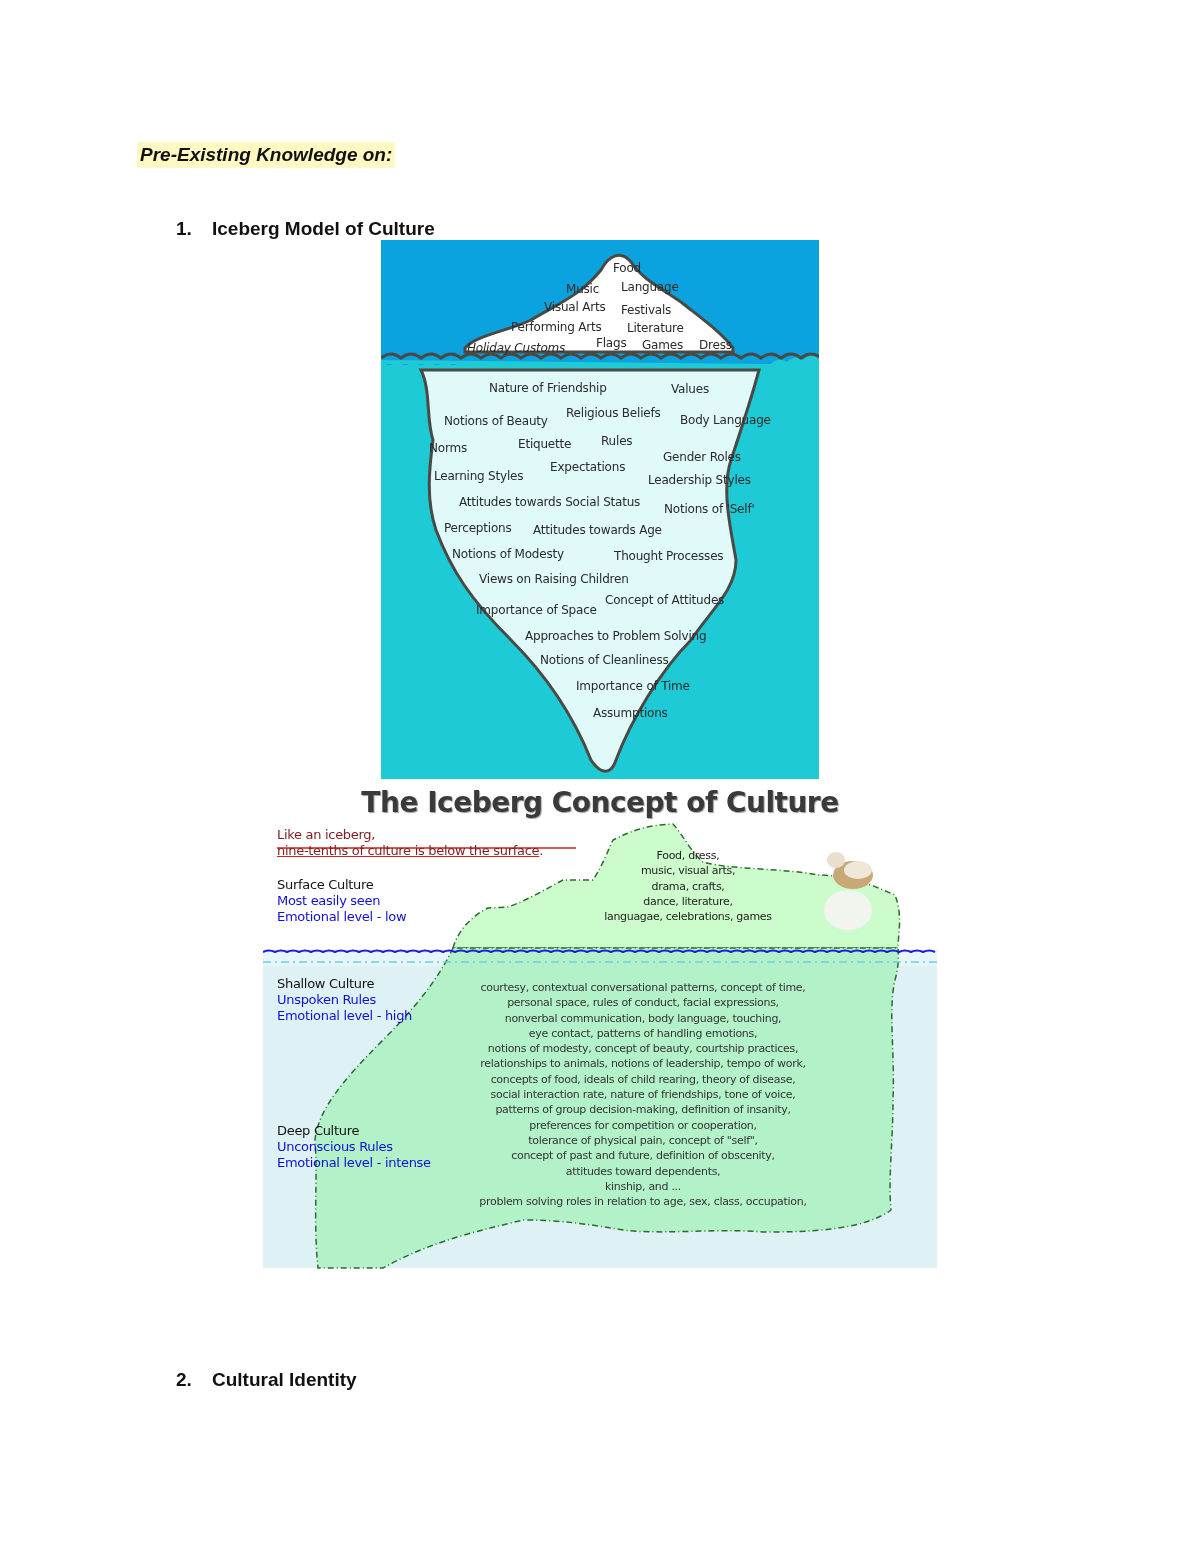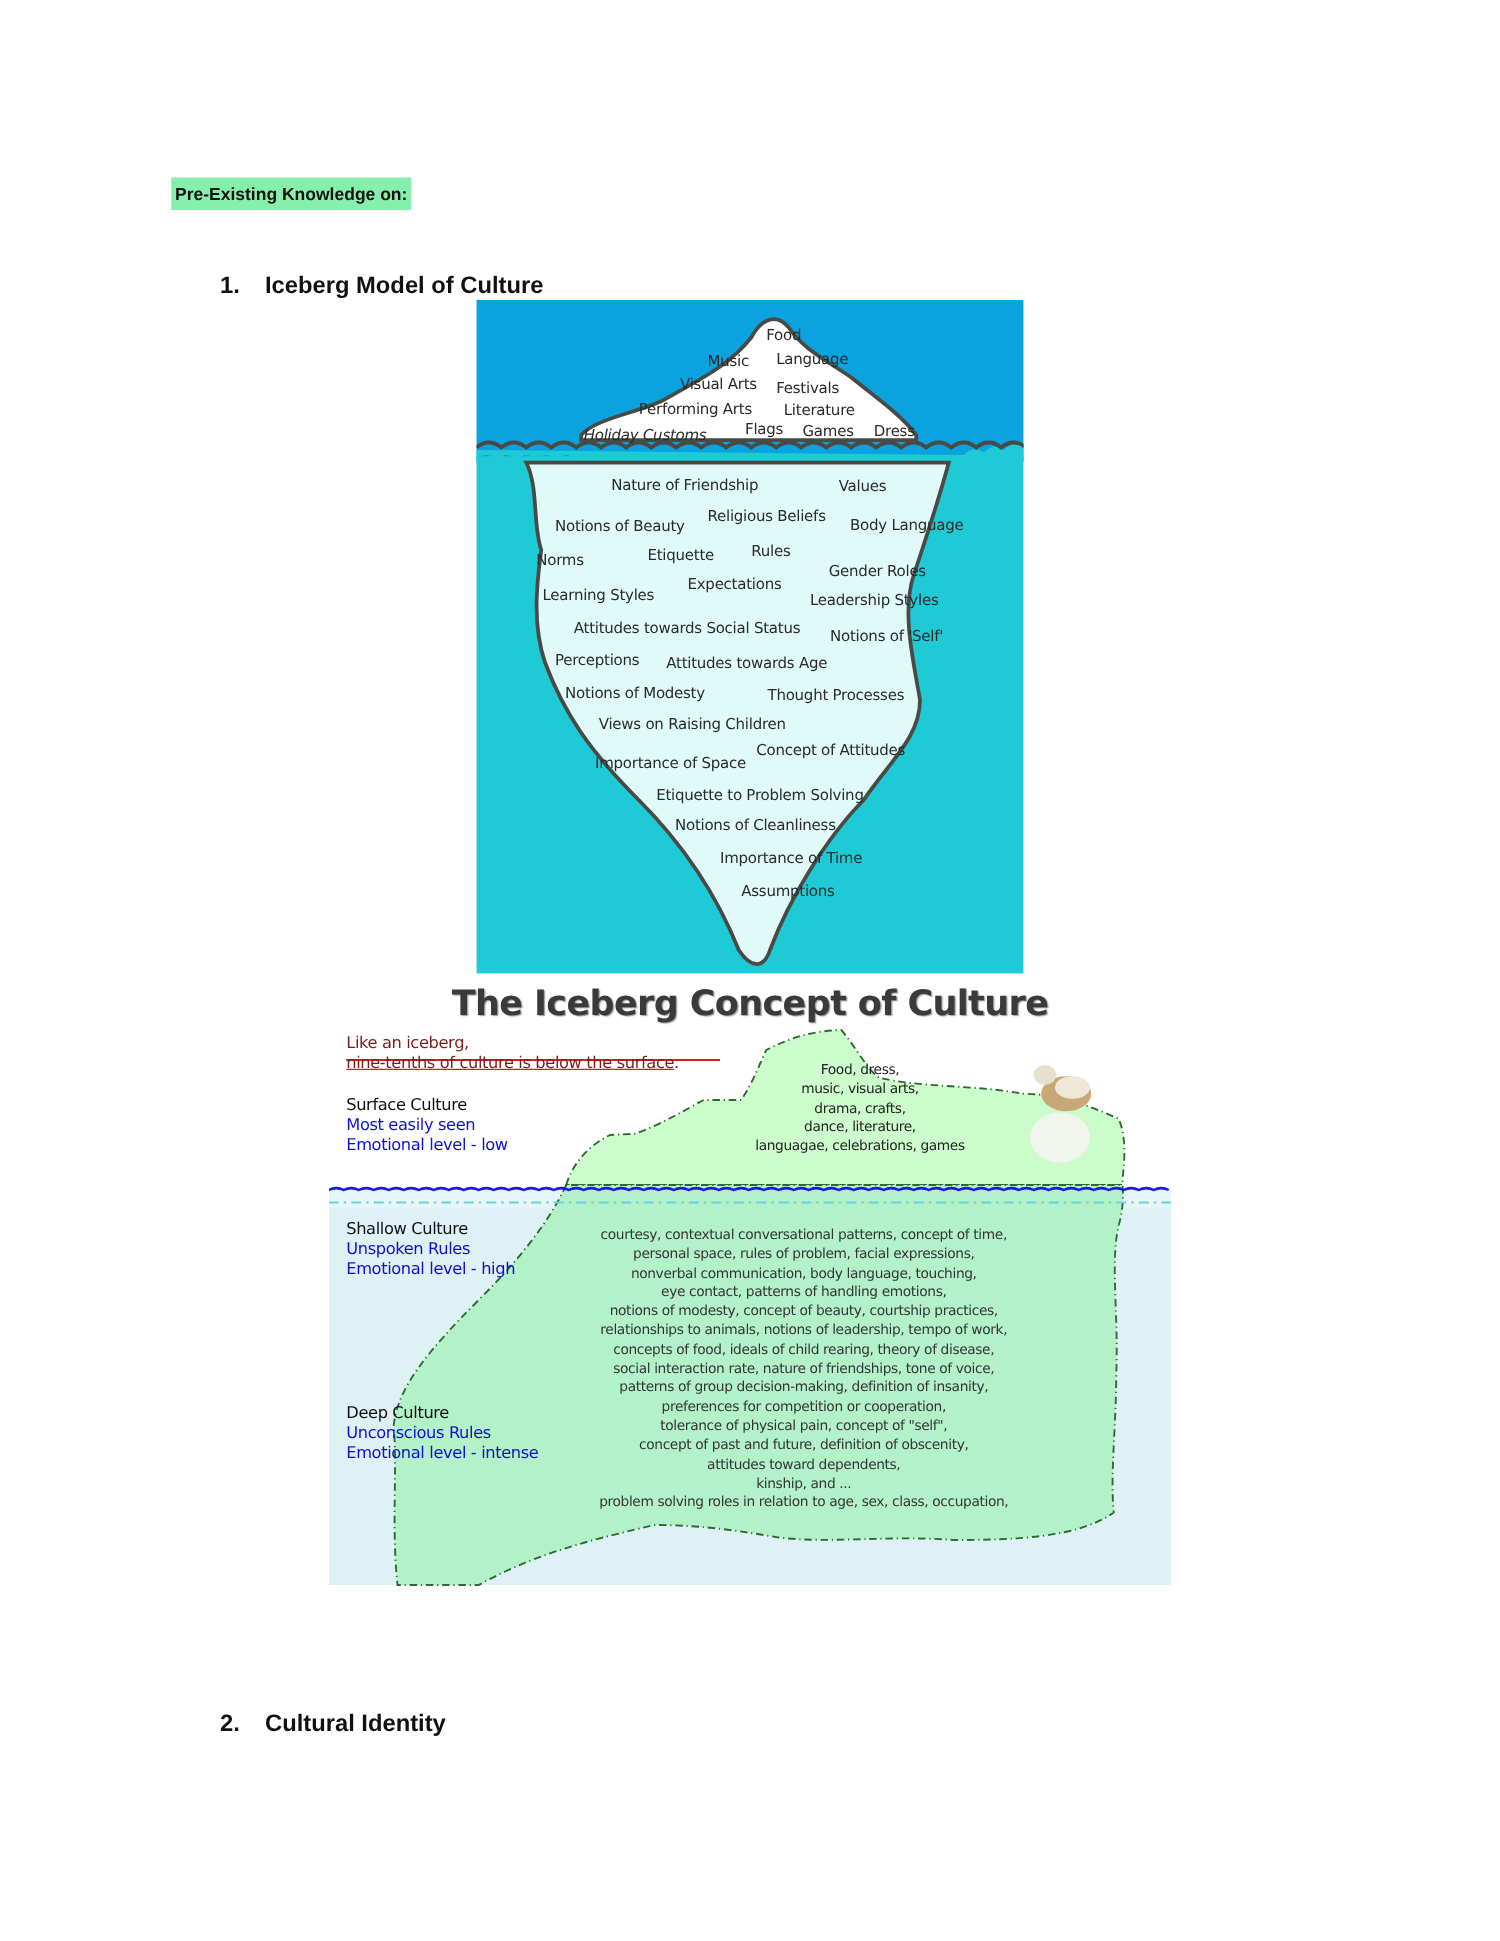--- a/index.html
+++ b/index.html
@@ -1,17 +1,17 @@
 <!DOCTYPE html>
 <html><head>
 <meta charset="utf-8">
 <style>
   html, body { margin:0; padding:0; background:#ffffff; }
   body { width:1200px; height:1553px; position:relative; overflow:hidden; font-family:"Liberation Sans", sans-serif; }
-  .heading-hl { position:absolute; left:137px; top:142px; height:26px; padding:0 3px; background:#86efac; font-weight:bold; font-size:14px; line-height:26px; color:#111; }
+  .heading-hl { position:absolute; left:137px; top:142px; height:26px; padding:0 3px; background:#fef9c3; font-weight:bold; font-size:19px; line-height:26px; color:#111;font-style:italic; }
   .list-item { position:absolute; font-weight:bold; font-size:19px; color:#111; }
   .list-num { display:inline-block; width:36px; }
   .fig1 { position:absolute; left:381px; top:240px; width:438px; height:539px; overflow:hidden; }
   .fig1 svg { position:absolute; left:0; top:0; }
   .w { position:absolute; font-family:"DejaVu Sans", sans-serif; font-size:12px; color:#2a2a2a; white-space:nowrap; letter-spacing:-0.2px; }
   .fig2 { position:absolute; left:263px; top:780px; width:674px; height:490px; overflow:hidden; }
   .fig2 svg { position:absolute; left:0; top:0; }
   .f2title { position:absolute; left:0; top:6px; width:674px; text-align:center; font-family:"DejaVu Sans", sans-serif; font-weight:bold; font-size:28px; color:#3a3a3a; letter-spacing:-0.5px; text-shadow:1px 1px 1px #999; }
   .side { position:absolute; left:14px; font-family:"DejaVu Sans", sans-serif; font-size:13px; line-height:16px; letter-spacing:-0.3px; white-space:nowrap; }
   .side .blk { color:#111; }
@@ -66,21 +66,21 @@
   <span class="w" style="left:267px; top:233px;">Leadership Styles</span>
   <span class="w" style="left:78px; top:255px;">Attitudes towards Social Status</span>
   <span class="w" style="left:283px; top:262px;">Notions of 'Self'</span>
   <span class="w" style="left:63px; top:281px;">Perceptions</span>
   <span class="w" style="left:152px; top:283px;">Attitudes towards Age</span>
   <span class="w" style="left:71px; top:307px;">Notions of Modesty</span>
   <span class="w" style="left:233px; top:309px;">Thought Processes</span>
   <span class="w" style="left:98px; top:332px;">Views on Raising Children</span>
   <span class="w" style="left:224px; top:353px;">Concept of Attitudes</span>
   <span class="w" style="left:95px; top:363px;">Importance of Space</span>
-  <span class="w" style="left:144px; top:389px;">Etiquette to Problem Solving</span>
+  <span class="w" style="left:144px; top:389px;">Approaches to Problem Solving</span>
   <span class="w" style="left:159px; top:413px;">Notions of Cleanliness</span>
   <span class="w" style="left:195px; top:439px;">Importance of Time</span>
   <span class="w" style="left:212px; top:466px;">Assumptions</span>
 </div>
 
 <div class="fig2">
   <svg width="674" height="490" viewBox="0 0 674 490">
     <rect x="0" y="176" width="674" height="312" fill="#def2f5"></rect>
     <rect x="0" y="170" width="674" height="16" fill="#e6f6fb"></rect>
     <path d="M190,168 C195,150 210,135 225,128 L245,127 C265,120 285,108 300,100 L330,100 C340,85 345,70 350,60 C370,50 385,45 410,44 C420,55 430,75 440,82 C470,90 520,88 555,95 C590,95 620,110 632,115 C640,135 635,155 635,168 Z" fill="#ccfccc" stroke="#2d6a2d" stroke-width="1.5" stroke-dasharray="6,3,1,3"></path>
@@ -123,21 +123,21 @@
     <svg width="60" height="92" viewBox="0 0 60 92">
       <ellipse cx="30" cy="70" rx="24" ry="20" fill="#f2f4ee"></ellipse>
       <ellipse cx="35" cy="35" rx="20" ry="14" fill="#c9a878"></ellipse>
       <ellipse cx="18" cy="20" rx="9" ry="8" fill="#e8e0cc"></ellipse>
       <ellipse cx="40" cy="30" rx="14" ry="9" fill="#efe8d8"></ellipse>
     </svg>
   </div>
 
   <div class="center-text" style="left:120px; top:200px; width:520px;">
     <div>courtesy, contextual conversational patterns, concept of time,</div>
-    <div>personal space, rules of problem, facial expressions,</div>
+    <div>personal space, rules of conduct, facial expressions,</div>
     <div>nonverbal communication, body language, touching,</div>
     <div>eye contact, patterns of handling emotions,</div>
     <div>notions of modesty, concept of beauty, courtship practices,</div>
     <div>relationships to animals, notions of leadership, tempo of work,</div>
     <div>concepts of food, ideals of child rearing, theory of disease,</div>
     <div>social interaction rate, nature of friendships, tone of voice,</div>
     <div>patterns of group decision-making, definition of insanity,</div>
     <div>preferences for competition or cooperation,</div>
     <div>tolerance of physical pain, concept of "self",</div>
     <div>concept of past and future, definition of obscenity,</div>

